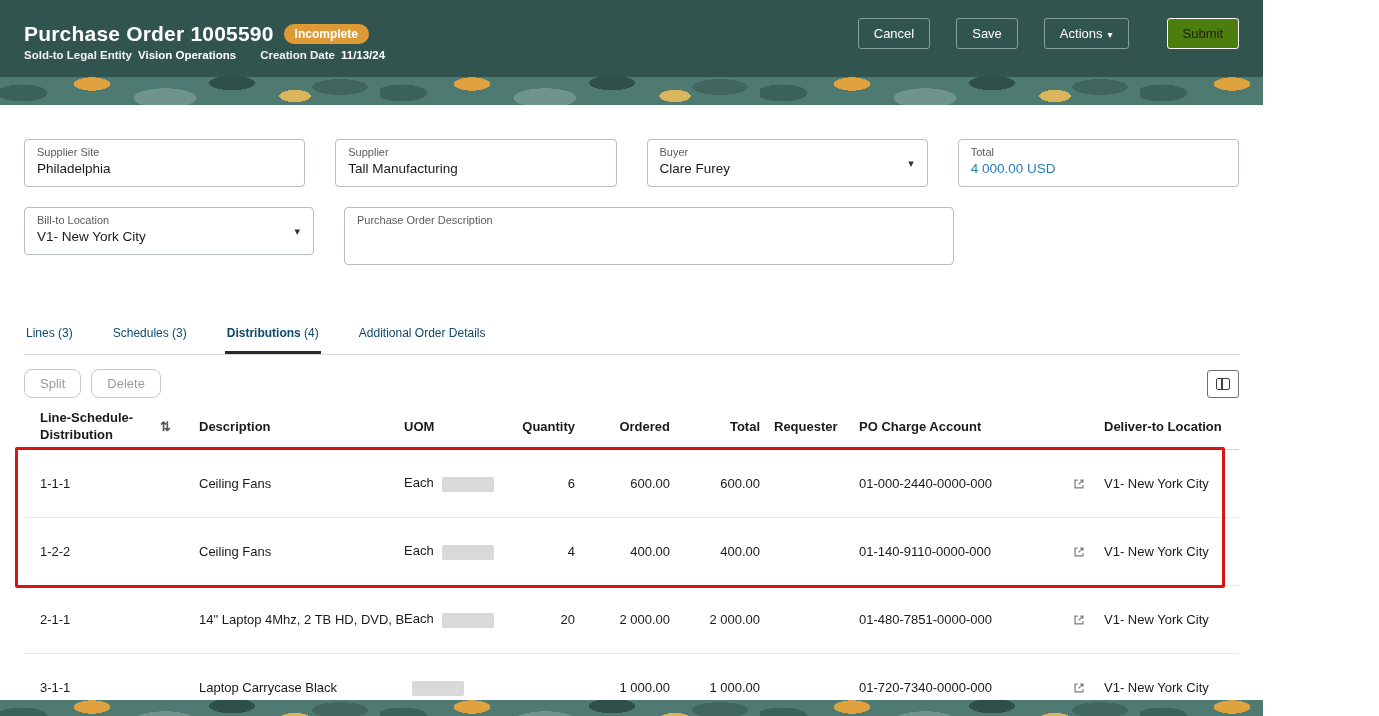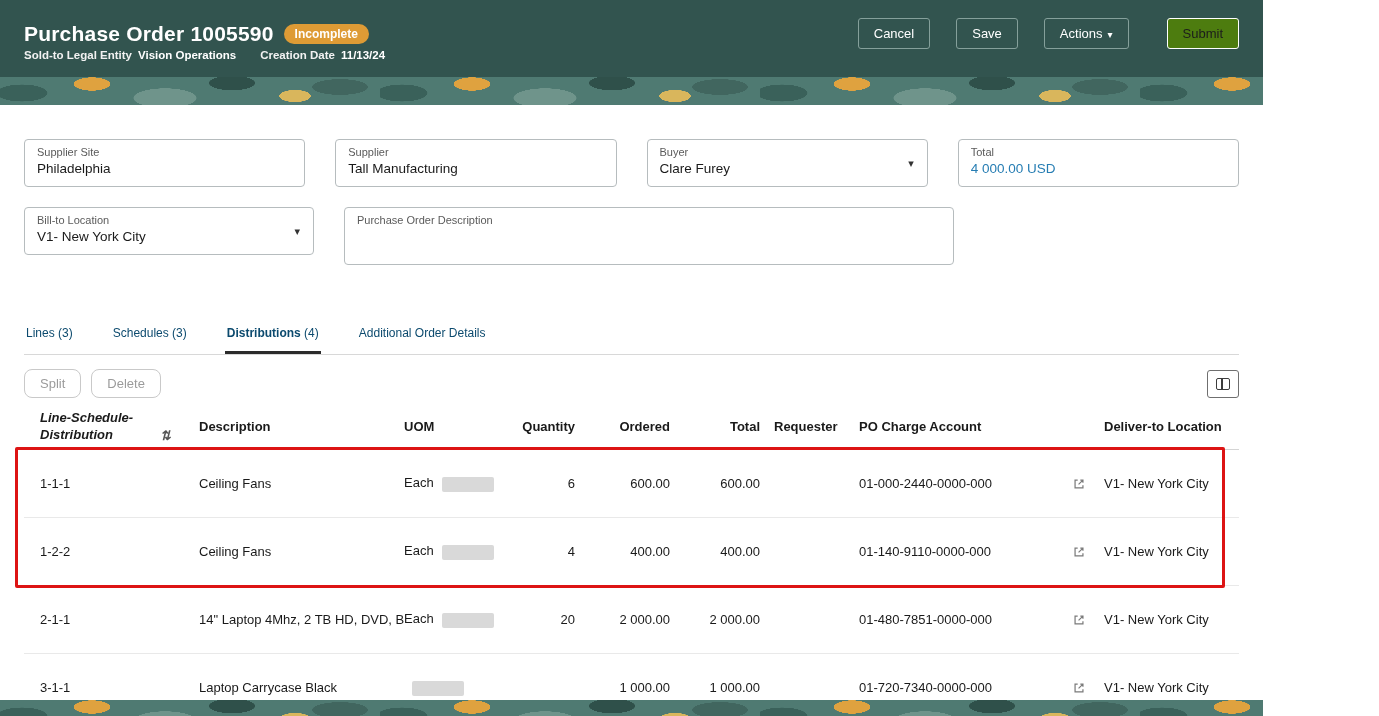--- a/index.html
+++ b/index.html
@@ -70,21 +70,21 @@
 
   
   .g-head, .g-row { display:grid;
     grid-template-columns:175px 205px 105px 80px 95px 90px 85px 245px 195px 55px;
     align-items:center; }
   .g-head { min-height:46px; border-bottom:1px solid #d4d4d4; font-weight:bold;
             font-size:13px; color:#1a1a1a; margin-top:6px; }
   .g-row { height:68px; border-bottom:1px solid #e9e9e9; font-size:13px; color:#1a1a1a; }
   .gc { padding-right:10px; overflow:hidden; white-space:nowrap; }
   .c-lsd { padding-left:16px; }
-  .gh.c-lsd { display:flex; align-items:flex-end; white-space:normal;font-style:italic; }
+  .gh.c-lsd { display:flex; align-items:center; white-space:normal; }
   .lsd-label { width:112px; line-height:1.25; display:inline-block; }
   .sort { margin-left:8px; color:#555; font-size:13px; cursor:pointer; }
   .c-num { text-align:right; padding-right:14px; }
   .c-uom .redact { display:inline-block; width:52px; height:15px; background:#d9d9d9;
                    border-radius:2px; margin-left:8px; vertical-align:middle; }
   .c-acct { display:flex; align-items:center;gap:28px; }
   .c-acct .extlink { margin-left:auto; margin-right:8px; cursor:pointer; display:flex; }
   .c-action { display:flex; justify-content:center; }
   .pencil { background:none; border:none; cursor:pointer; padding:4px; }
 

